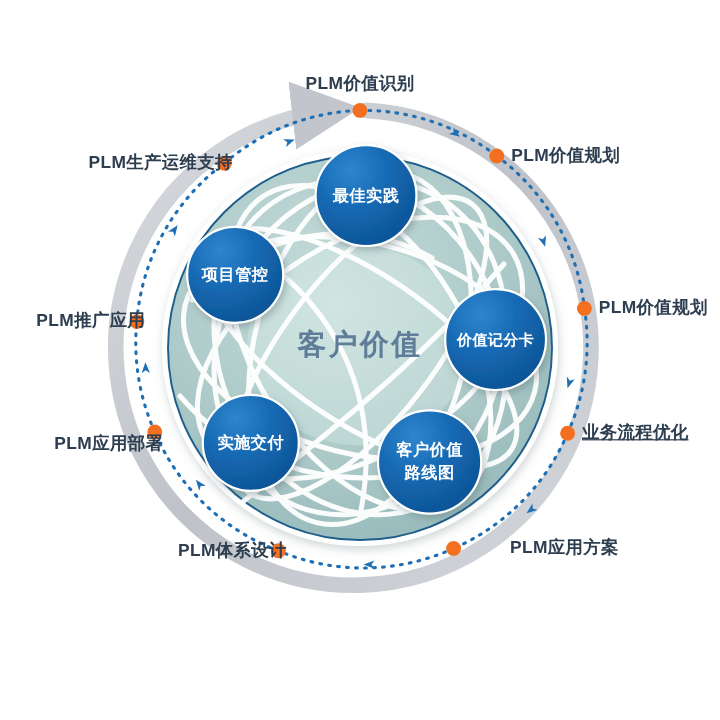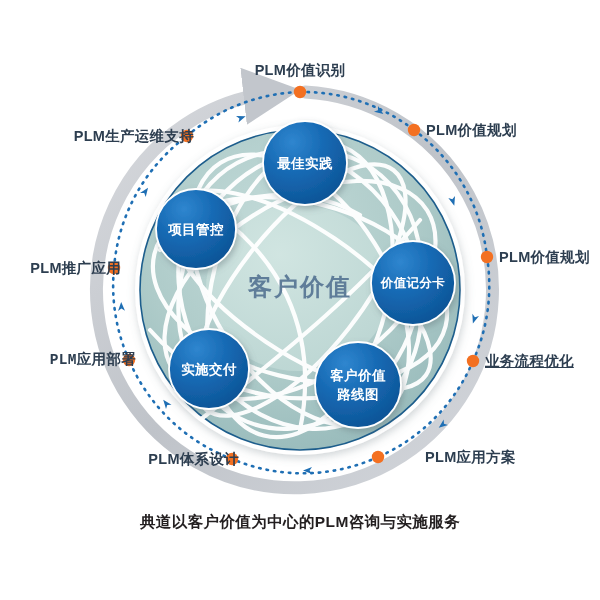--- a/index.html
+++ b/index.html
@@ -204,20 +204,19 @@
       </g>
   </svg>
 
   <div id="label-layer">
       <div class="label center" style="top: 63px; left: 0px; width: 600px; text-align: center;">PLM价值识别</div>
       <div class="label right" style="top: 123px; left: 426px;">PLM价值规划</div>
       <div class="label right" style="top: 250px; left: 499px;">PLM价值规划</div>
       <div class="label right" style="top: 354px; left: 485px; text-decoration: underline;">业务流程优化</div>
       <div class="label right" style="top: 450px; left: 390px; margin-left: 35px;">PLM应用方案</div>
       <div class="label left" style="top: 452px; left: 0px; width: 220px;">PLM体系设计</div>
-      <div class="label left" style="top: 353px; left: 0px; width: 117px; font-family: Liberation Mono, monospace;">PLM应用部署</div>
+      <div class="label left" style="top: 363px; left: 0px; width: 117px;">PLM应用部署</div>
       <div class="label left" style="top: 261px; left: 0px; width: 102px;">PLM推广应用</div>
       <div class="label left" style="top: 129px; left: 0px; width: 175px;">PLM生产运维支持</div>
     </div>
 
-  <div class="caption">典道以客户价值为中心的PLM咨询与实施服务</div>
 
 </div>
 
 </body></html>

